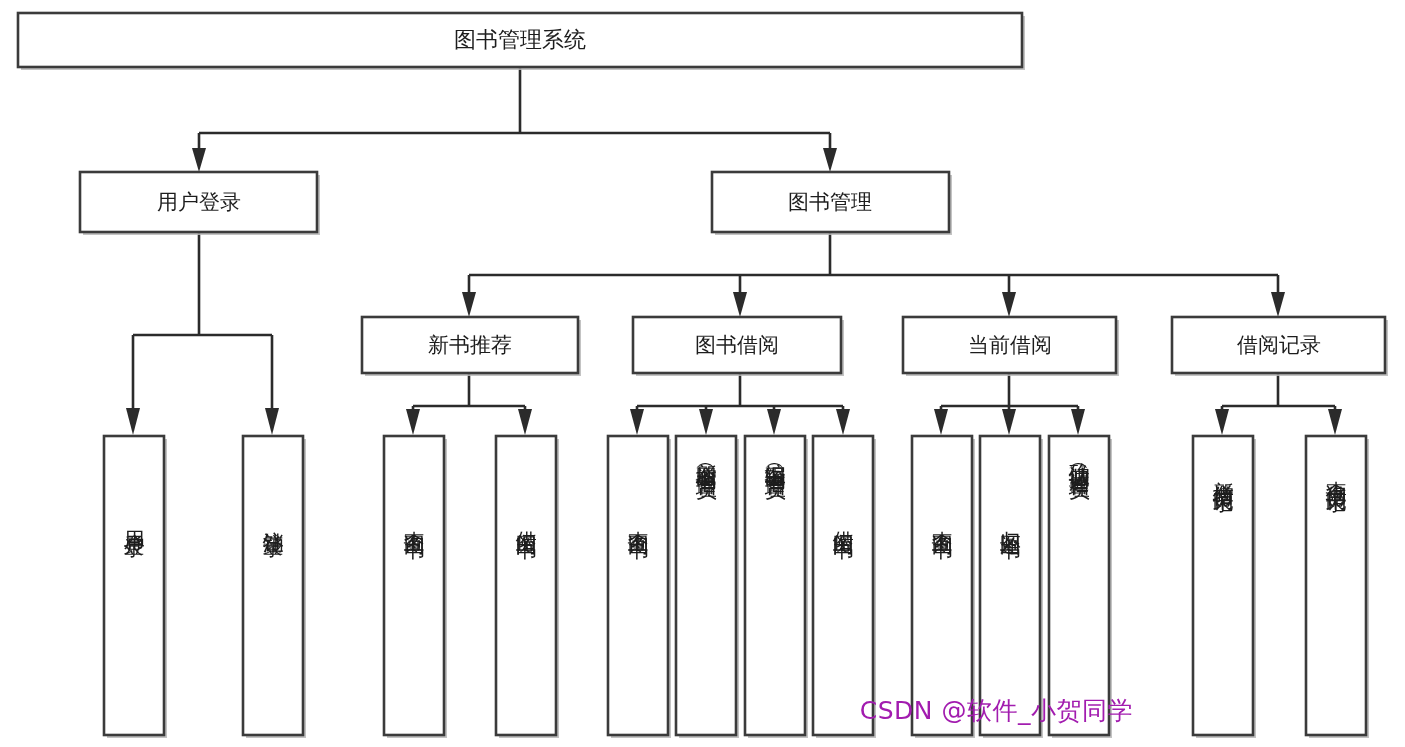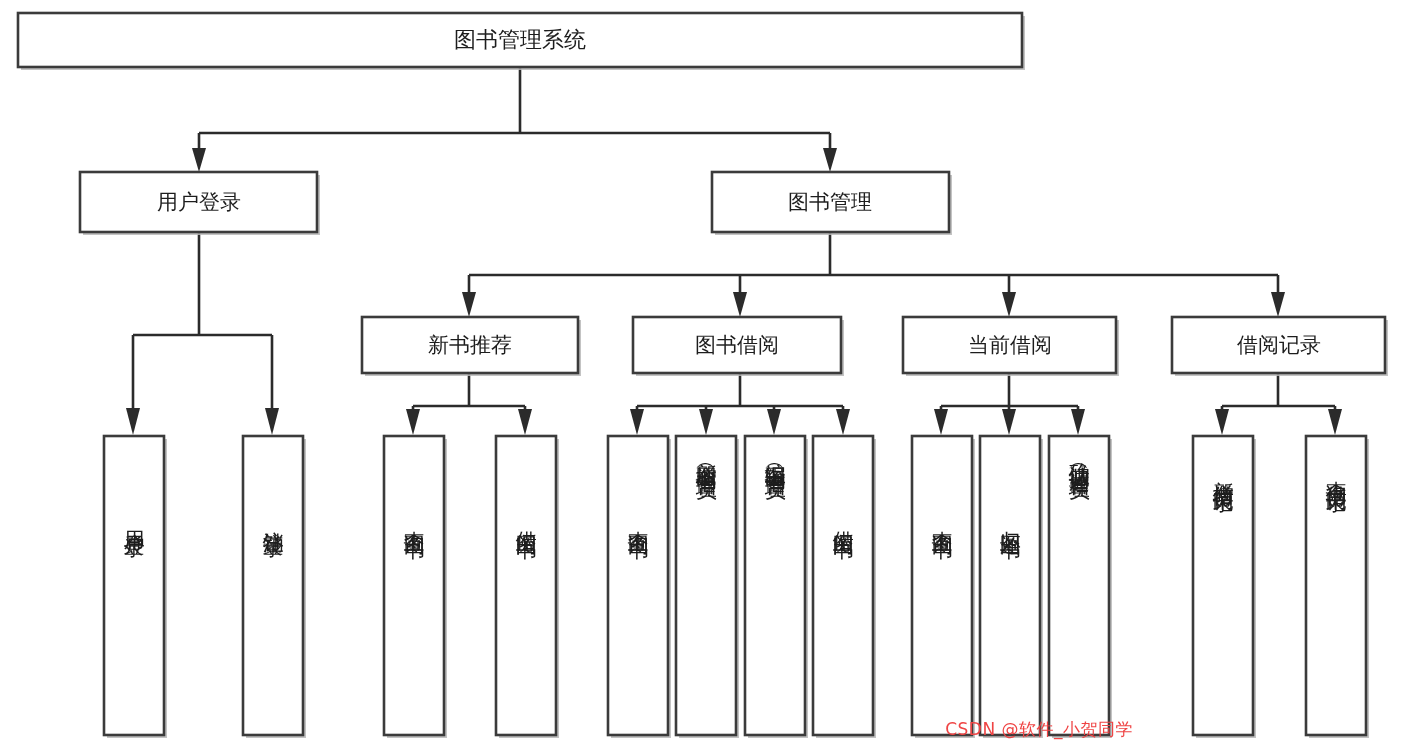--- a/index.html
+++ b/index.html
@@ -66,24 +66,24 @@
     font-family: "DejaVu Sans", "Liberation Sans", sans-serif;
     font-size: 21px;
     line-height: 1.06;
     color: #1d1d1d;
     letter-spacing: 2.5px;
     white-space: nowrap;
   }
   .watermark {
     position: absolute;
     right: 8px;
-    bottom: 6px;
-    font-family: "DejaVu Sans", "Liberation Sans", sans-serif;
-    font-size: 17px;
-    color: #ef4444;
+    bottom: 20px;
+    font-family: "DejaVu Sans", "Liberation Sans", sans-serif;
+    font-size: 25px;
+    color: #a21caf;
     letter-spacing: 0.5px;
     white-space: nowrap;
   }
 </style>
 </head>
 <body>
 
 <div id="diagram-root">
 
   <svg class="flow" viewBox="0 0 1405 747" xmlns="http://www.w3.org/2000/svg">

